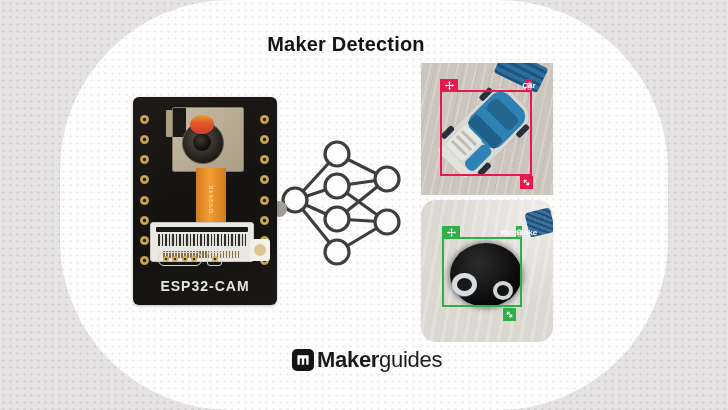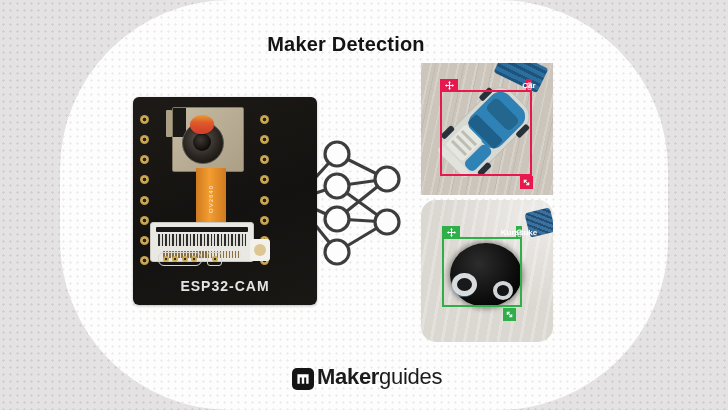--- a/index.html
+++ b/index.html
@@ -20,21 +20,21 @@
   .title{
     position:absolute;top:33px;left:166px;width:360px;text-align:center;
     font-size:20px;font-weight:bold;color:#141414;letter-spacing:.2px;
   }
 
   
   .antenna-bump{position:absolute;left:272px;top:201px;width:15px;height:16px;border-radius:50%;
     background:#a19e98;z-index:1;}
   .board{position:absolute;left:133px;top:97px;width:144px;height:208px;z-index:2;
     background:linear-gradient(160deg,#1d1a17,#141210 55%,#1a1815);
-    border-radius:6px;box-shadow:0 1px 3px rgba(0,0,0,.25);padding-left:40px;}
+    border-radius:6px;box-shadow:0 1px 3px rgba(0,0,0,.25);}
   .board *{position:absolute;}
   .cam-bracket{left:33px;top:13px;width:6px;height:27px;background:#ab9f86;border-radius:1px;}
   .cam-module{left:39px;top:10px;width:70px;height:63px;border-radius:2px;
     background:linear-gradient(135deg,#c6bca3,#ab9f86);border:1px solid #857b65;}
   .cam-notch{left:40px;top:11px;width:13px;height:29px;background:#1b1916;}
   .lens-outer{left:49px;top:25px;width:40px;height:40px;border-radius:50%;
     background:radial-gradient(circle at 45% 40%, #514a42 15%, #2b2622 55%, #17140f 80%);
     border:1px solid #5e564c;}
   .lens-inner{left:60px;top:36px;width:18px;height:18px;border-radius:50%;
     background:radial-gradient(circle at 42% 38%, #3e3833, #0e0c0a 70%);}
@@ -106,21 +106,21 @@
   .tab{display:flex;align-items:center;justify-content:center;gap:2px;}
   .tab.move{left:-2px;top:-13px;width:18px;height:12px;}
   .tab.label{right:-2px;top:-13px;height:13px;padding:0 3px;
     color:#fff;font-size:8px;font-weight:bold;white-space:nowrap;}
   .red-bg{background:#e8174d;} .green-bg{background:#2fae4a;}
   .handle{width:13px;height:13px;display:flex;align-items:center;justify-content:center;}
   .handle1{right:-3px;bottom:-15px;}
   .handle2{right:4px;bottom:-16px;}
 
   
-  .logo{position:absolute;left:292px;top:364px;display:flex;align-items:flex-end;gap:3px;}
+  .logo{position:absolute;left:292px;top:347px;display:flex;align-items:center;gap:3px;}
   .logo-icon{width:22px;height:22px;border-radius:5px;background:#141414;
     display:flex;align-items:center;justify-content:center;}
   .logo-text{font-size:22px;color:#1b1b1b;letter-spacing:-.3px;}
   .logo-text .b{font-weight:bold;}
 </style>
 </head>
 <body>
 
 <div class="canvas"></div>
 

